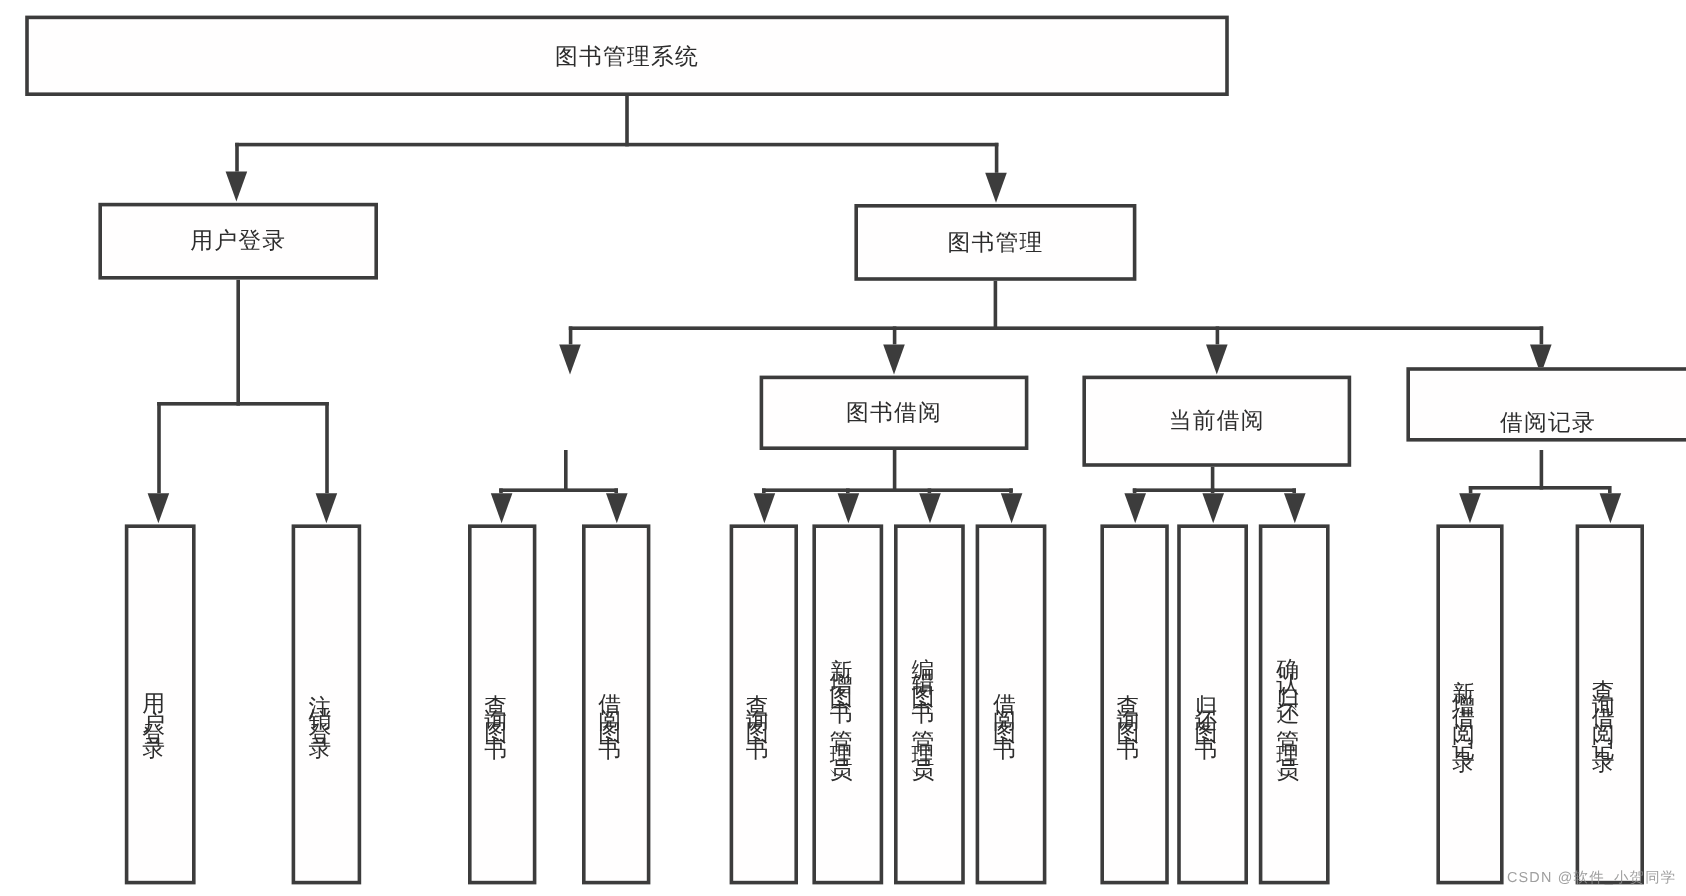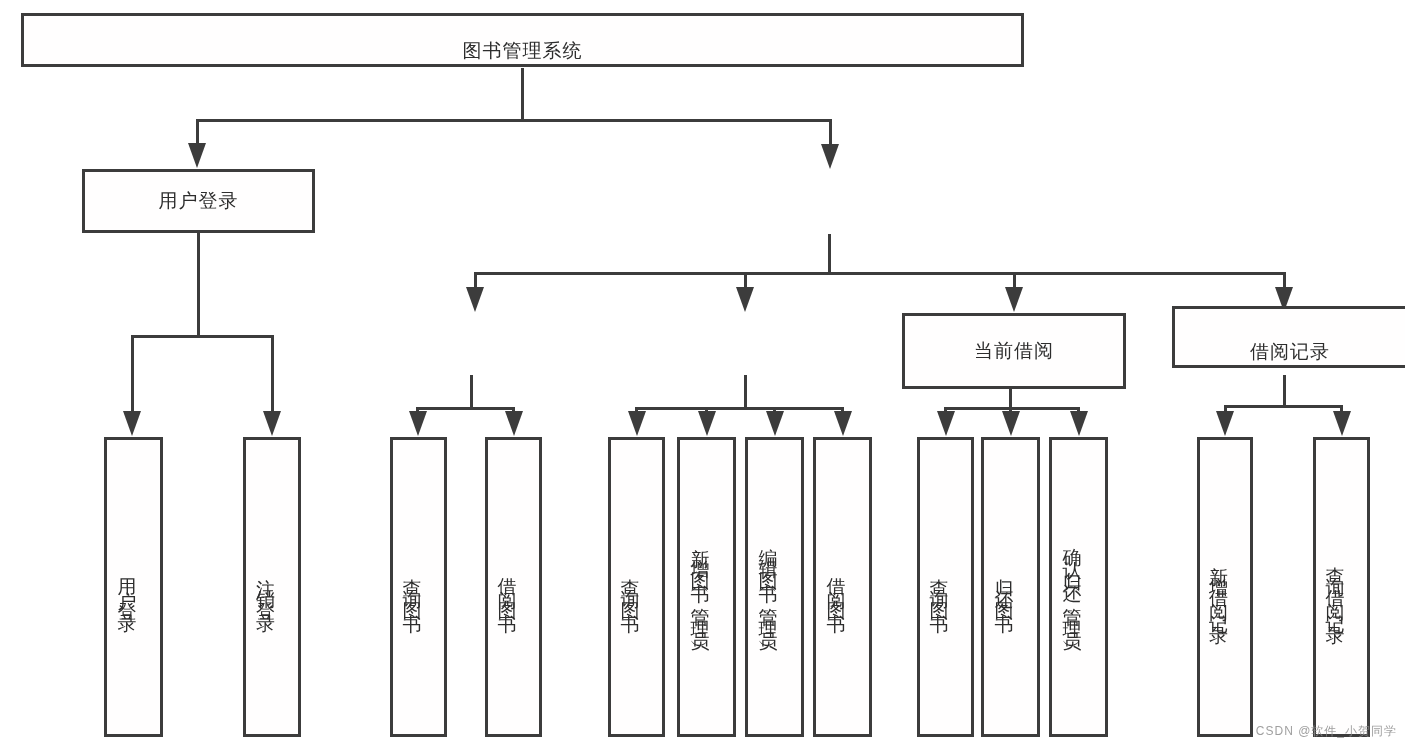--- a/index.html
+++ b/index.html
@@ -67,31 +67,34 @@
     letter-spacing: 1px;
     z-index: 5;
     white-space: nowrap;
   }
 </style>
 </head>
 <body style="background: rgb(255, 255, 255);">
 
 <div class="stage" style="--line: #3c3c3c; --text: #2d2d2d;">
 
-  <div class="node" style="left:21px; top:13px; width:1003px; height:54px;align-items:flex-end;">
+  <div class="node" style="left:21px; top:13px; width:1003px; height:67px;">
     <span>图书管理系统</span>
   </div>
 
   <div class="vline" style="left:521px; top:68px; height:54px;"></div>
   <div class="hline" style="left:196px; top:119px; width:636px;"></div>
   <div class="varrow" style="left:195.5px; top:119px; height:24px;"></div>
   <div class="varrow" style="left:828.5px; top:119px; height:25px;"></div>
 
   <div class="node" style="left:82px; top:169px; width:233px; height:64px;">
     <span>用户登录</span>
+  </div>
+  <div class="node" style="left:712px; top:170px; width:235px; height:64px;">
+    <span>图书管理</span>
   </div>
 
   <div class="vline" style="left:196.5px; top:233px; height:105px;"></div>
   <div class="hline" style="left:130.5px; top:335px; width:143px;"></div>
   <div class="varrow" style="left:130.5px; top:335px; height:76px;"></div>
   <div class="varrow" style="left:270.5px; top:335px; height:76px;"></div>
 
   <div class="leaf" style="left:104px; top:437px; width:59px; height:300px;">
     <span>用户登录</span>
   </div>
@@ -99,20 +102,23 @@
     <span>注销登录</span>
   </div>
 
   <div class="vline" style="left:827.5px; top:234px; height:41px;"></div>
   <div class="hline" style="left:473.5px; top:272px; width:812px;"></div>
   <div class="varrow" style="left:473.5px; top:272px; height:15px;"></div>
   <div class="varrow" style="left:743.5px; top:272px; height:15px;"></div>
   <div class="varrow" style="left:1012.5px; top:272px; height:15px;"></div>
   <div class="varrow" style="left:1282.5px; top:272px; height:15px;"></div>
 
+  <div class="node" style="left:633px; top:313px; width:224px; height:62px;">
+    <span>图书借阅</span>
+  </div>
   <div class="node" style="left:902px; top:313px; width:224px; height:76px;">
     <span>当前借阅</span>
   </div>
   <div class="node" style="left:1172px; top:306px; width:236px; height:62px;align-items:flex-end;">
     <span>借阅记录</span>
   </div>
 
   <div class="vline" style="left:469.5px; top:375px; height:35px;"></div>
   <div class="hline" style="left:416px; top:407px; width:99px;"></div>
   <div class="varrow" style="left:416px; top:407px; height:4px;"></div>

